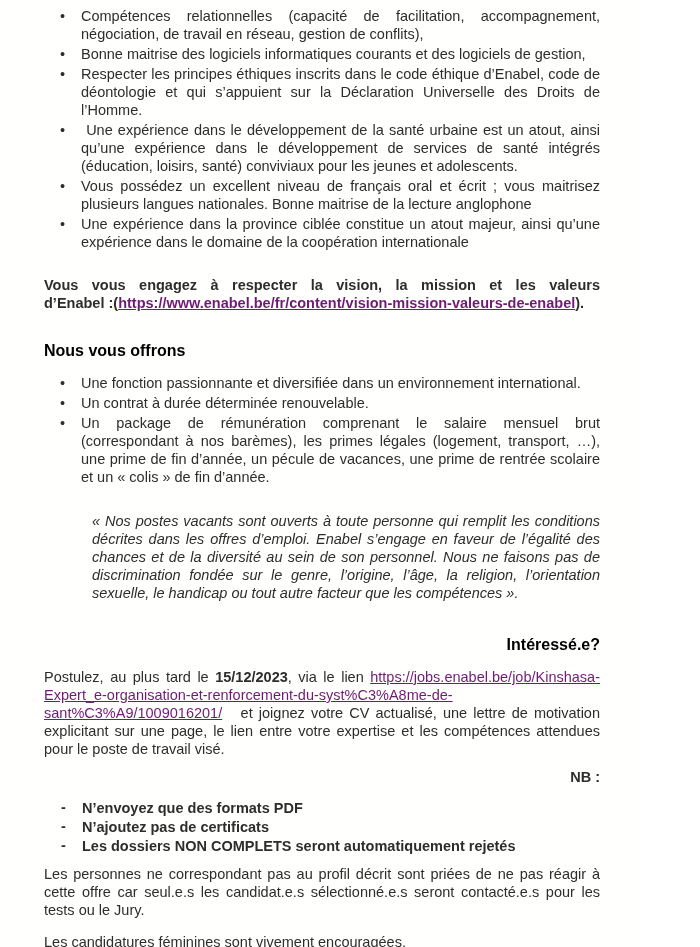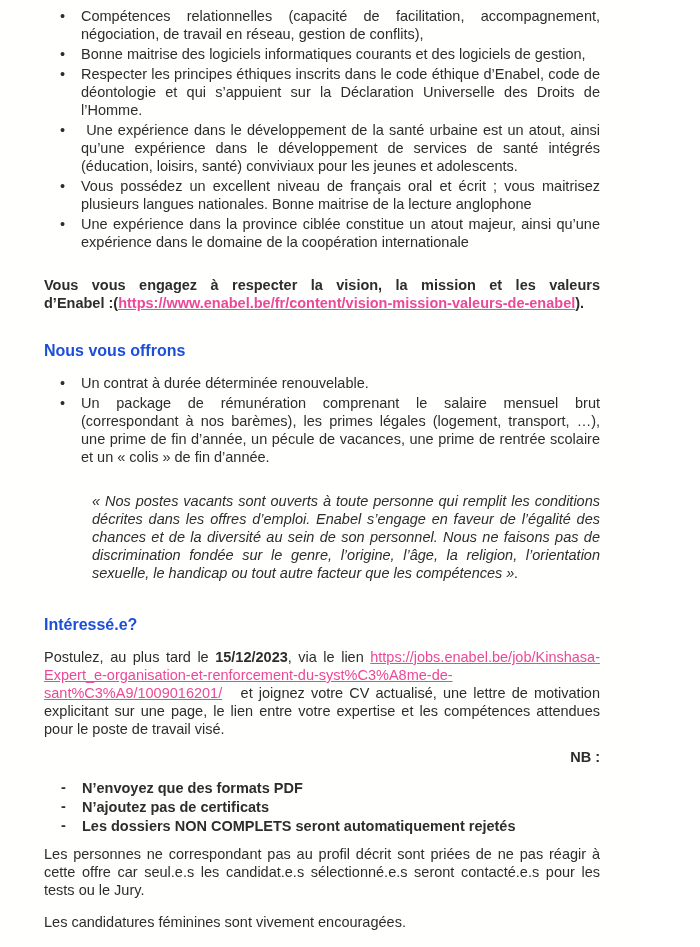--- a/index.html
+++ b/index.html
@@ -10,30 +10,30 @@
     font-size:14.5px;line-height:18px;
   }
   .content{padding:7px 40px 0 44px;}
   p{margin:0;text-align:justify;}
   ul{list-style:none;margin:0;padding:0 0 0 37px;}
   ul.bullets li{position:relative;text-align:justify;margin-bottom:2px;}
   ul.bullets li::before{content:"\2022";position:absolute;left:-21px;top:0;}
   ul.dash{padding-left:38px;margin-top:13px;}
   ul.dash li{position:relative;font-weight:bold;margin-bottom:1px;}
   ul.dash li::before{content:"-";position:absolute;left:-21px;top:-1px;font-weight:bold;}
-  h2{font-size:16px;line-height:20px;color:#1d4ed8;margin:0;font-weight:bold;}
-  a{color:#ec4899;}
+  h2{font-size:16px;line-height:20px;color:#000000;margin:0;font-weight:bold;}
+  a{color:#701a75;}
   .bold{font-weight:bold;}
   .nw{white-space:nowrap;}
   .quote{font-style:italic;margin-left:48px;}
   .mt-values{margin-top:25px;}
   .mt-offer-h{margin-top:29px;}
   .mt-offer-l{margin-top:13px;}
   .mt-quote{margin-top:26px;}
-  .mt-inter-h{margin-top:33px;}
+  .mt-inter-h{margin-top:33px;text-align:right;}
   .mt-apply{margin-top:13px;}
   .mt-nb{margin-top:10px;text-align:right;}
   .mt-profile{margin-top:10px;}
   .mt-women{margin-top:14px;text-align:left;}
   .mt-place{margin-top:16px;text-align:right;}
   .sig-block{position:relative;margin-top:15px;font-weight:bold;line-height:16.5px;}
   .sig-block>div[data-bind]{text-align:left;}
   
   .stamp-layer{position:absolute;left:0;top:0;width:100%;height:120px;pointer-events:none;}
   .stamp-layer *{mix-blend-mode:multiply;}
@@ -62,20 +62,21 @@
       <li data-bind="requirements.items.3">&nbsp;Une expérience dans le développement de la santé urbaine est un atout, ainsi qu’une expérience dans le développement de services de santé intégrés (éducation, loisirs, santé) conviviaux pour les jeunes et adolescents.</li>
       <li data-bind="requirements.items.5">Vous possédez un excellent niveau de français oral et écrit ; vous maitrisez plusieurs langues nationales. Bonne maitrise de la lecture anglophone</li>
       <li data-bind="requirements.items.4">Une expérience dans la province ciblée constitue un atout majeur, ainsi qu’une expérience dans le domaine de la coopération internationale</li>
     </ul>
 
     <p class="bold mt-values"><span data-bind="values_paragraph.lead">Vous vous engagez à respecter la vision, la mission et les valeurs </span><span class="nw"><span data-bind="values_paragraph.link_prefix">d’Enabel :(</span><a href="#" data-bind="values_paragraph.link">https://www.enabel.be/fr/content/vision-mission-valeurs-de-enabel</a><span data-bind="values_paragraph.link_suffix">).</span></span></p>
 
     <h2 class="mt-offer-h" data-bind="offer.heading">Nous vous offrons</h2>
 
     <ul class="bullets mt-offer-l">
+      <li data-bind="offer.items.0">Une fonction passionnante et diversifiée dans un environnement international.</li>
       <li data-bind="offer.items.1">Un contrat à durée déterminée renouvelable.</li>
       <li data-bind="offer.items.2">Un package de rémunération comprenant le salaire mensuel brut (correspondant à nos barèmes), les primes légales (logement, transport, …), une prime de fin d’année, un pécule de vacances, une prime de rentrée scolaire et un « colis » de fin d’année.</li>
     </ul>
 
     <p class="quote mt-quote" data-bind="diversity_quote">« Nos postes vacants sont ouverts à toute personne qui remplit les conditions décrites dans les offres d’emploi. Enabel s’engage en faveur de l’égalité des chances et de la diversité au sein de son personnel. Nous ne faisons pas de discrimination fondée sur le genre, l’origine, l’âge, la religion, l’orientation sexuelle, le handicap ou tout autre facteur que les compétences ».</p>
 
     <h2 class="mt-inter-h" data-bind="apply.heading">Intéressé.e?</h2>
 
     <p class="mt-apply"><span data-bind="apply.before_date">Postulez, au plus tard le </span><strong data-bind="apply.date">15/12/2023</strong><span data-bind="apply.after_date">, via le lien </span><a href="#" data-bind="apply.link">https://jobs.enabel.be/job/Kinshasa-Expert_e-organisation-et-renforcement-du-syst%C3%A8me-de-sant%C3%A9/1009016201/</a><span data-bind="apply.after_link">&nbsp;&nbsp; et joignez votre CV actualisé, une lettre de motivation explicitant sur une page, le lien entre votre expertise et les compétences attendues pour le poste de travail visé.</span></p>
 

